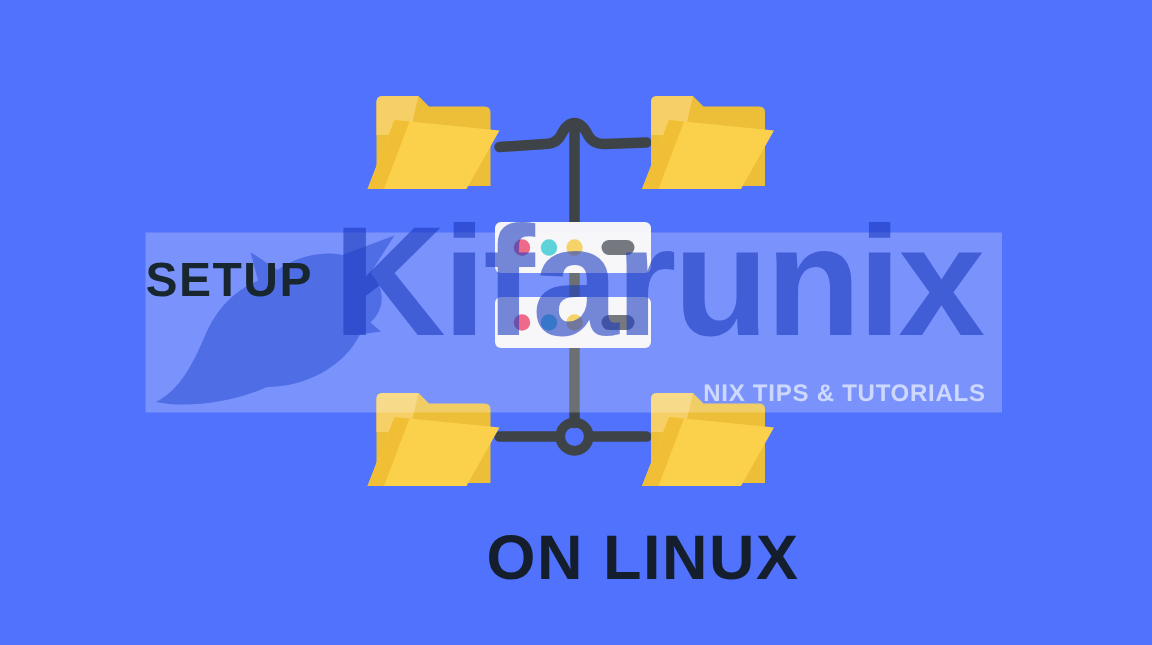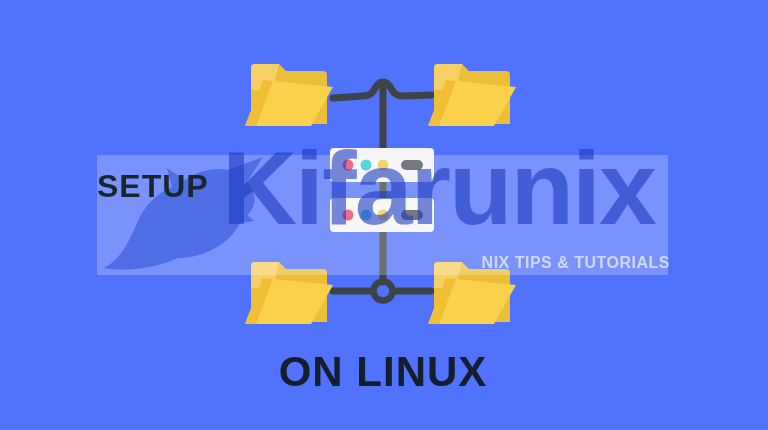--- a/index.html
+++ b/index.html
@@ -29,30 +29,30 @@
   }
   .bird{position:absolute;left:0;top:0;width:768px;height:430px;pointer-events:none;}
   .bird path{fill:#2C4ED0;opacity:.55;}
 
   .wm-brand{
     position:absolute;left:222px;top:136px;
     font-size:104px;font-weight:bold;letter-spacing:-2px;line-height:1;
     color:rgba(28,58,190,0.6);white-space:nowrap;
   }
   .wm-tagline{
-    position:absolute;left:456px;top:254px;width:214px;text-align:right;
+    position:absolute;left:456px;top:254px;width:214px;text-align:center;
     font-size:16px;font-weight:bold;letter-spacing:0.5px;
     color:rgba(238,242,255,0.72);white-space:nowrap;
   }
 
   .title{position:absolute;font-weight:bold;color:#18262F;white-space:nowrap;}
   .title-left{left:97px;top:156px;font-size:32px;line-height:60px;letter-spacing:1px;}
   .title-right{left:480px;top:130px;width:212px;text-align:center;
                font-size:46px;line-height:60px;letter-spacing:0px;}
-  .title-bottom{left:233px;top:348px;width:300px;text-align:center;
+  .title-bottom{left:233px;top:348px;width:300px;text-align:right;
                 font-size:42px;line-height:48px;letter-spacing:1px;color:#141E2C;}
 </style>
 </head>
 <body>
 
 <div class="stage">
 
   <svg class="scene" viewBox="0 0 768 430">
 
     <g>

